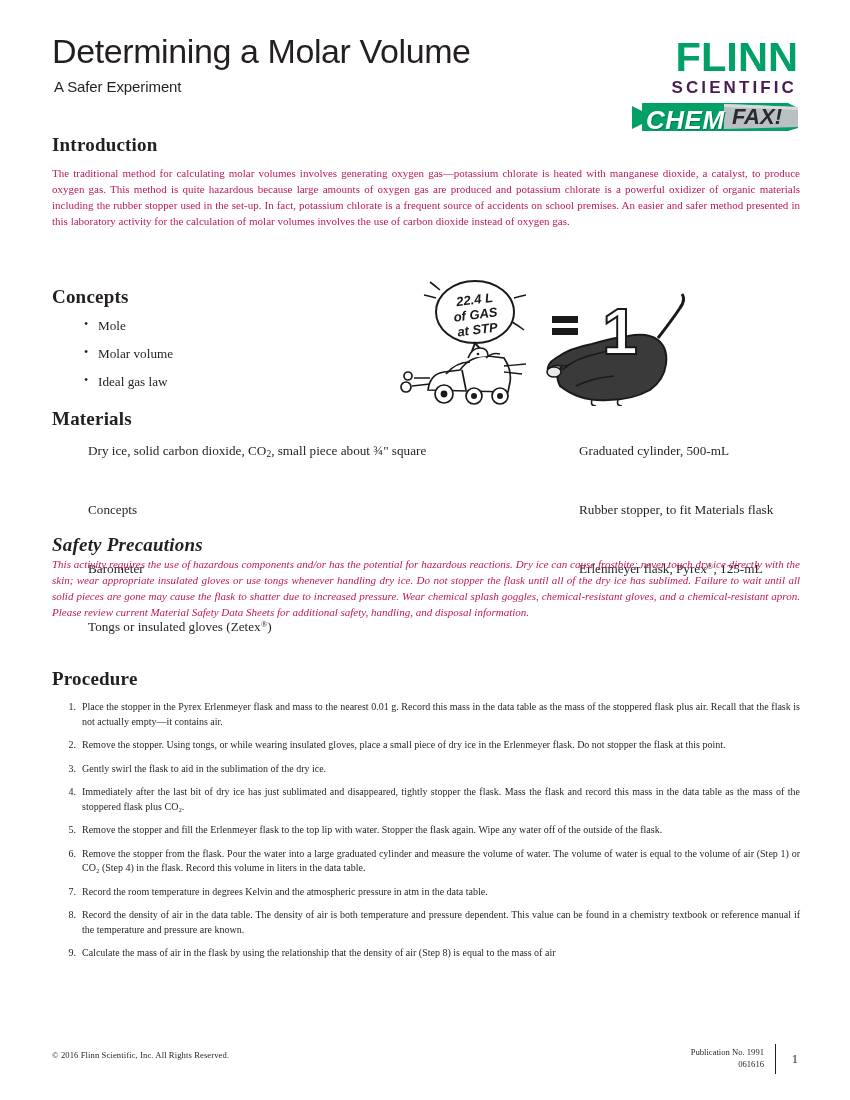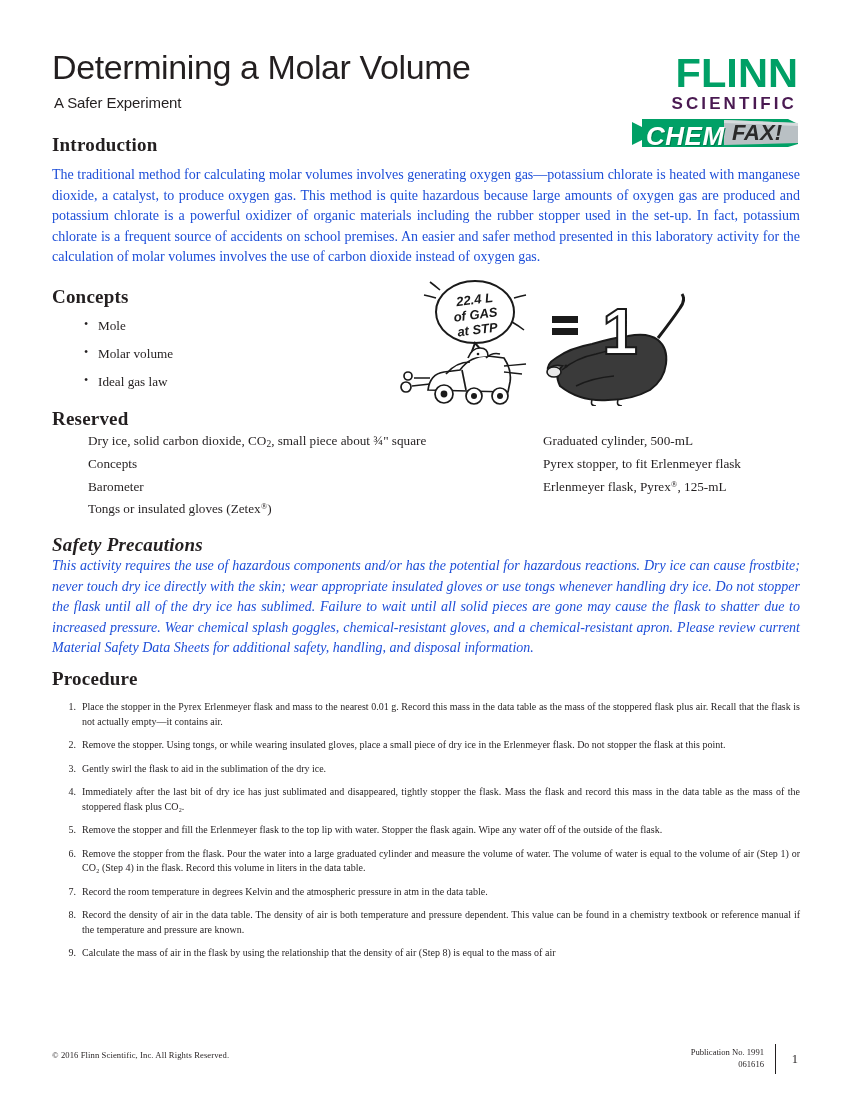--- a/index.html
+++ b/index.html
@@ -20,21 +20,21 @@
     position: absolute;
     inset: 0;
     background: #ffffff;
     padding: 0;
   }
 
   
   .header {
     position: absolute;
     left: 52px;
-    top: 50px;
+    top: 34px;
     right: 52px;
     height: 118px;
   }
   .title-block { position: absolute; left: 0; top: 0; }
   .doc-title {
     font-family: "Liberation Sans", sans-serif;
     font-size: 34px;
     font-weight: 400;
     letter-spacing: -0.4px;
     color: #231f20;
@@ -117,24 +117,24 @@
     font-family: "Liberation Serif", serif;
     font-weight: bold;
     font-size: 19px;
     margin: 0;
     color: #231f20;
     letter-spacing: 0.2px;
   }
   h2.section.italic { font-style: italic; }
 
   .body-text {
-    font-size: 14px;
+    font-size: 11px;
     line-height: 1.47;
     text-align: justify;
-    color: #1d4ed8;
+    color: #be185d;
     margin: 0;
   }
   .body-text.italic { font-style: italic; }
 
   
   .blk { position: absolute; }
 
   #introduction { left: 52px; top: 134px; width: 748px; }
   #introduction .body-text { margin-top: 9px; }
 
@@ -164,21 +164,23 @@
     left: 400px;
     top: 278px;
     width: 285px;
     height: 128px;
   }
 
   #materials { left: 52px; top: 408px; width: 748px; }
   .materials-grid {
     display: grid;
     grid-template-columns: 455px 1fr;
+    margin-top: 10px;
     padding-left: 36px;
+    gap: 36px;
   }
   .materials-grid div {
     font-size: 13.2px;
     line-height: 1.72;
     color: #231f20;
     white-space: nowrap;
   }
 
   #safety { left: 52px; top: 534px; width: 748px; }
   #safety .body-text { margin-top: 0; }
@@ -343,27 +345,27 @@
         <path d="M258 60 Q272 42 280 30 Q286 22 282 16" stroke="#1a1a1a" stroke-width="3" fill="none"></path>
         <ellipse cx="154" cy="94" rx="7" ry="5" fill="#e8e8e8" stroke="#1a1a1a" stroke-width="1.6"></ellipse>
         <circle cx="166" cy="88" r="1.6" fill="#1a1a1a"></circle>
         <path d="M192 122 Q190 128 196 128 M218 122 Q216 128 222 128" stroke="#1a1a1a" stroke-width="1.6" fill="none"></path>
         <text x="220" y="76" font-family="'Liberation Sans',sans-serif" font-size="64" font-weight="bold" text-anchor="middle" fill="#ffffff" stroke="#1a1a1a" stroke-width="2">1</text>
       </g>
     </svg>
   </div>
 
   <div class="blk" id="materials">
-    <h2 class="section">Reserved</h2>
+    <h2 class="section">Materials</h2>
     <div class="materials-grid">
       <div><span>Dry ice, solid carbon dioxide, CO</span><sub>2</sub><span>, small piece about ¾" square</span></div>
       <div><span>Graduated cylinder, 500-mL</span></div>
 
       <div><span>Concepts</span></div>
-      <div><span>Pyrex stopper, to fit Erlenmeyer flask</span></div>
+      <div><span>Rubber stopper, to fit Materials flask</span></div>
 
       <div><span>Barometer</span></div>
 
       <div><span>Erlenmeyer flask, Pyrex</span><sup>®</sup><span>, 125-mL</span></div>
       <div><span>Tongs or insulated gloves (Zetex</span><sup>®</sup><span>)</span></div>
     </div>
   </div>
 
   <div class="blk" id="safety">
     <h2 class="section italic">Safety Precautions</h2>

